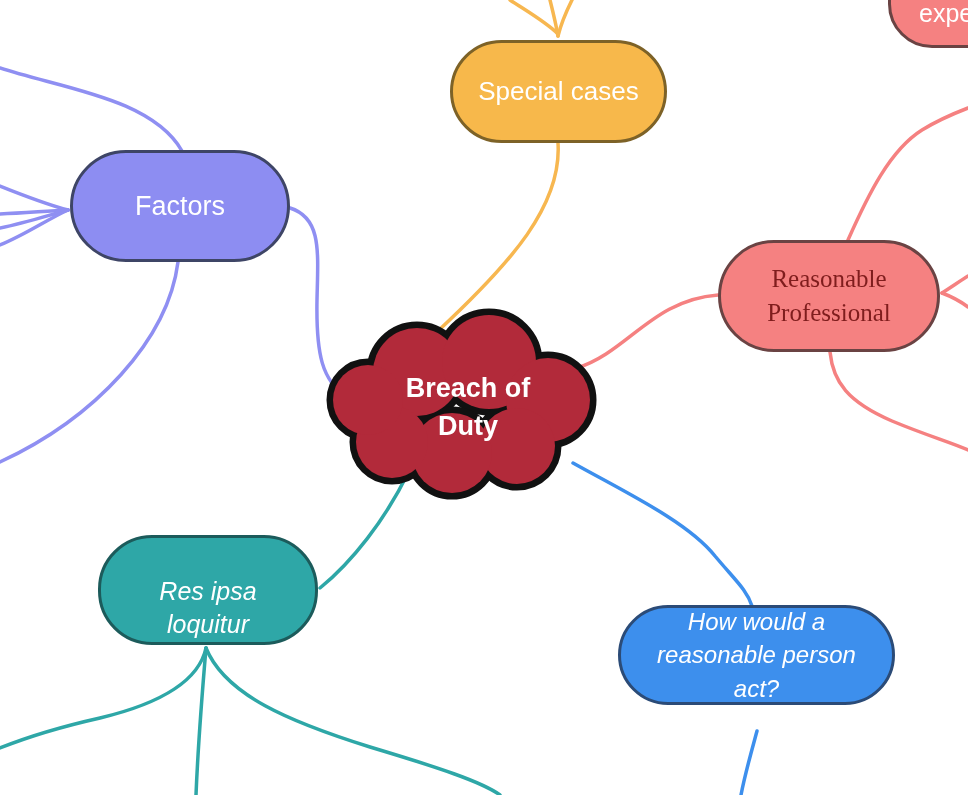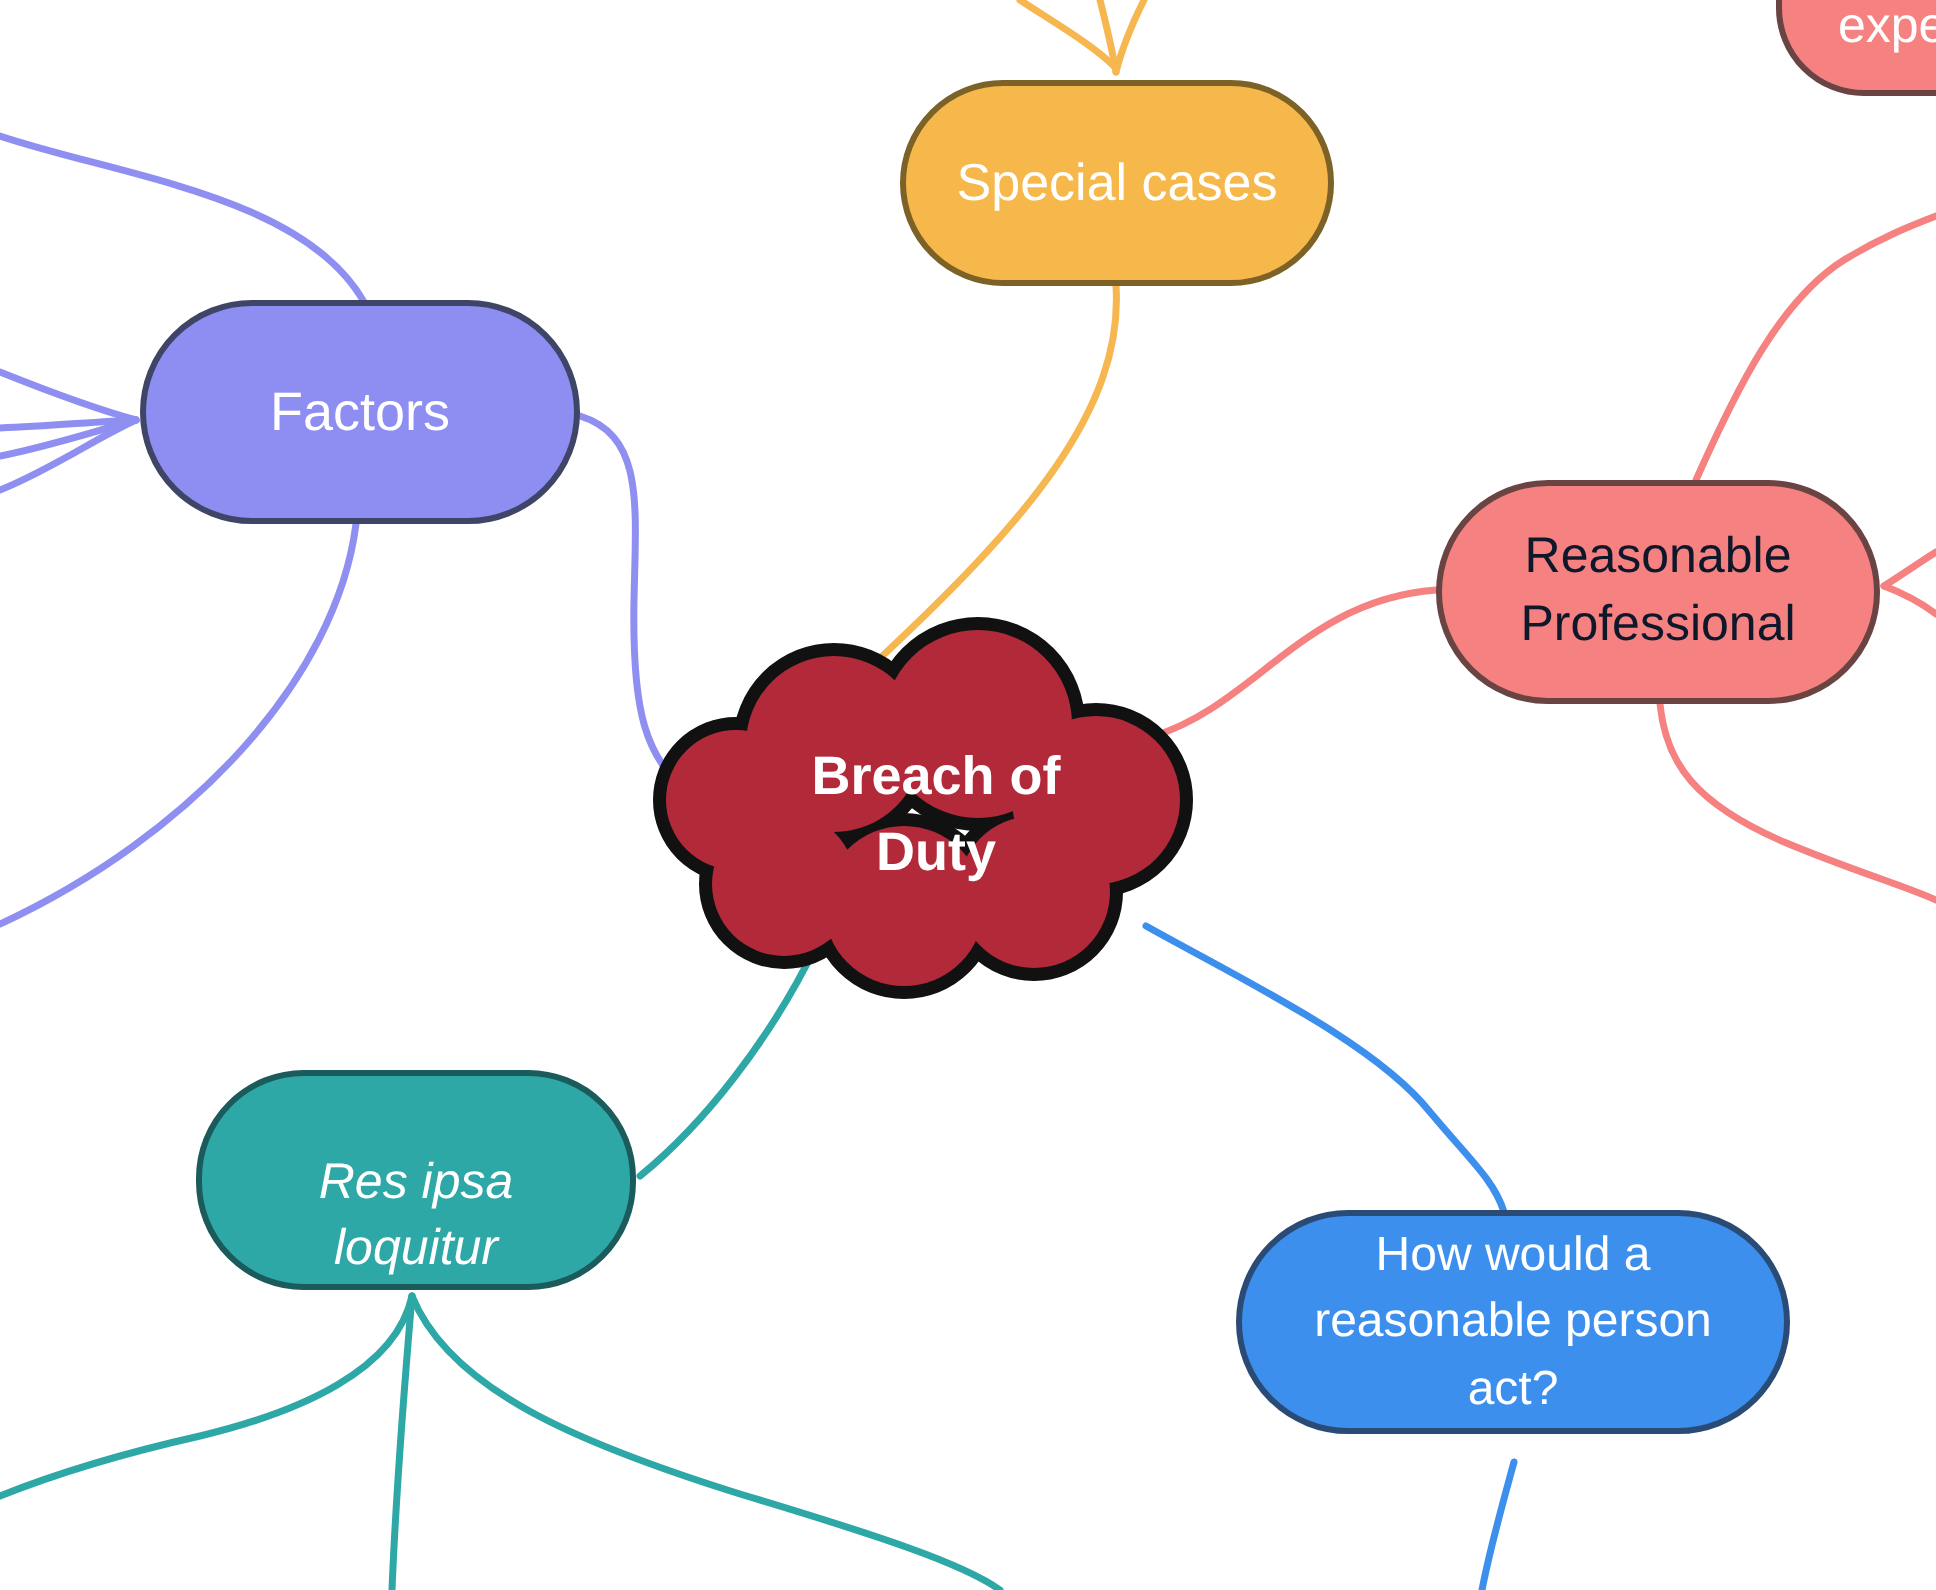--- a/index.html
+++ b/index.html
@@ -49,22 +49,22 @@
   }
   .node-reasonable-professional {
     left: 718px; top: 240px; width: 222px; height: 112px;
     border-radius: 56px; font-size: 25px; padding: 0 18px;
   }
   .node-res-ipsa {
     left: 98px; top: 535px; width: 220px; height: 110px;
     border-radius: 54px; font-size: 25px; padding: 0 42px; align-items: flex-end;
   }
   .node-how-would {
-    left: 618px; top: 605px; width: 277px; height: 112px;
-    border-radius: 62px; font-size: 24px; line-height: 1.4; padding: 0 30px;
+    left: 618px; top: 605px; width: 277px; height: 100px;
+    border-radius: 62px; font-size: 24px; line-height: 1.4; padding: 0 30px; font-style: italic;
   }
   .cloud-label {
     position: absolute;
     left: 393px; top: 360px; width: 150px; height: 86px;
     display: flex; align-items: flex-end; justify-content: center;
     text-align: center;
     font-size: 27px; font-weight: bold; color: #ffffff; line-height: 1.4;
   }
 </style>
 </head>
@@ -125,21 +125,21 @@
   </div>
 
   <div class="node node-factors" style="background: rgb(141, 141, 242); border-color: rgb(62, 69, 102); color: rgb(255, 255, 255);">
     <span>Factors</span>
   </div>
 
   <div class="node node-expert" style="background: rgb(245, 129, 129); border-color: rgb(106, 67, 67); color: rgb(255, 255, 255);">
     <span>expe</span>
   </div>
 
-  <div class="node node-reasonable-professional" style="background: rgb(245, 129, 129); border-color: rgb(106, 67, 67); color: #0f172a;">
+  <div class="node node-reasonable-professional" style="background: rgb(245, 129, 129); border-color: rgb(106, 67, 67); color: #7f1d1d; font-family: Liberation Serif, serif;">
     <span>Reasonable Professional</span>
   </div>
 
   <div class="cloud-label">
     <span>Breach of Duty</span>
   </div>
 
   <div class="node node-res-ipsa" style="background: rgb(46, 167, 167); border-color: rgb(28, 91, 91); color: rgb(255, 255, 255); font-style: italic;">
     <span>Res ipsa loquitur</span>
   </div>

